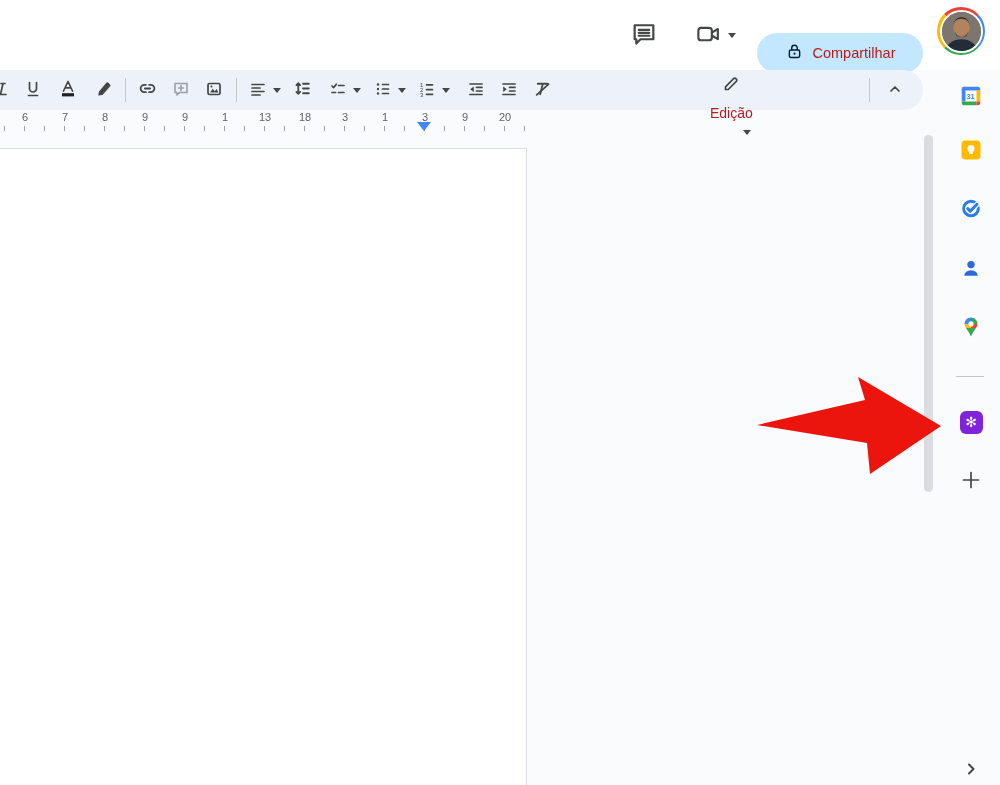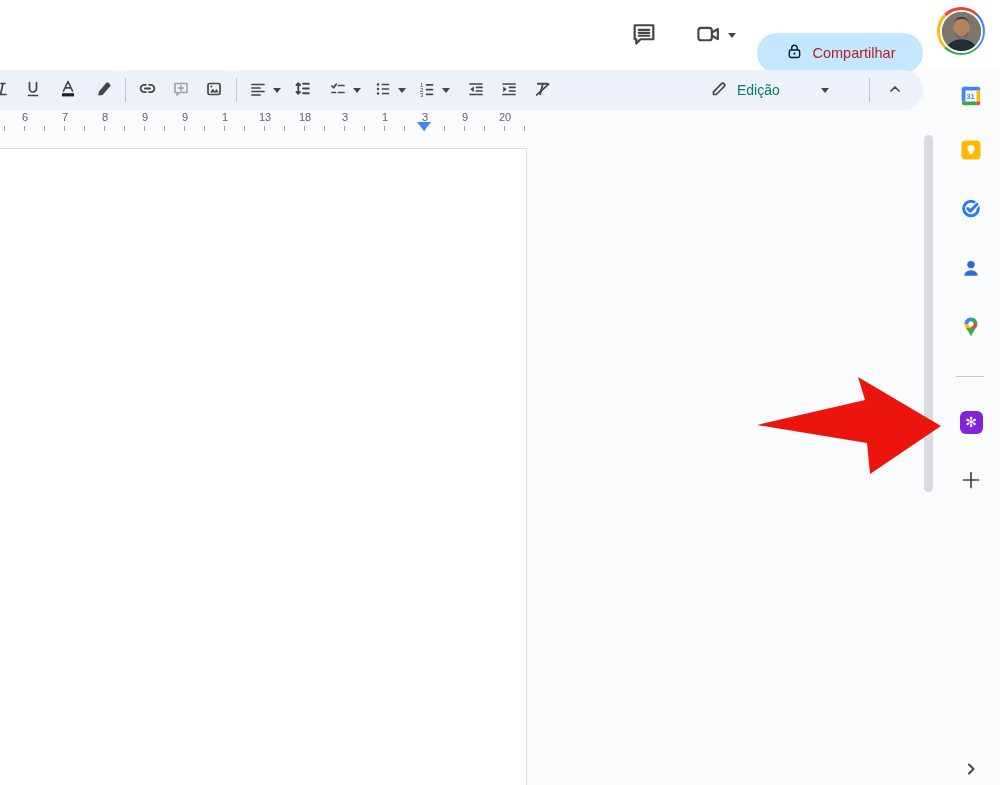--- a/index.html
+++ b/index.html
@@ -25,22 +25,22 @@
                  padding:2.5px; cursor:pointer;
                  background:conic-gradient(from 45deg,#4285f4 0 90deg,#34a853 90deg 180deg,#fbbc04 180deg 270deg,#ea4335 270deg 360deg); }
   .avatar-inner { width:100%; height:100%; border-radius:50%; border:2px solid #fff; overflow:hidden; background:#8a8178; }
   
   .toolbar-pill { position:absolute; left:-30px; top:70px; width:953px; height:40px;
                   background:#edf2fa; border-radius:21px; }
   .tb { position:absolute; top:75px; height:30px; min-width:30px; display:flex; align-items:center;
         justify-content:center; background:none; border:none; border-radius:4px; cursor:pointer; }
   .tb-divider { position:absolute; top:78px; width:1px; height:24px; background:#c4c7c5; }
   .mode-btn { position:absolute; left:710px; top:75px; height:30px; display:flex; align-items:center;
-              gap:9px; background:none; border:none; cursor:pointer; color:#0f766e; font-size:14px;
-              font-family:inherit; }
+              gap:9px; background:none; border:none; cursor:pointer; color:#b91c1c; font-size:14px;
+              font-family:inherit;flex-direction:column; }
   
   .ruler { position:absolute; left:0; top:110px; width:530px; height:23px; }
   .ruler-num { position:absolute; top:1px; width:24px; margin-left:-12px; text-align:center;
                font-size:11px; color:#5f6368; }
   .ruler-ticks { position:absolute; left:0; top:16px; width:530px; height:5px;
                  background:repeating-linear-gradient(90deg, transparent 0 4px, #9aa0a6 4px 5px, transparent 5px 20px); }
   .ruler-marker { position:absolute; left:417px; top:12px; width:0; height:0;
                   border-left:7px solid transparent; border-right:7px solid transparent;
                   border-top:9px solid #4285f4; cursor:pointer; }
   

